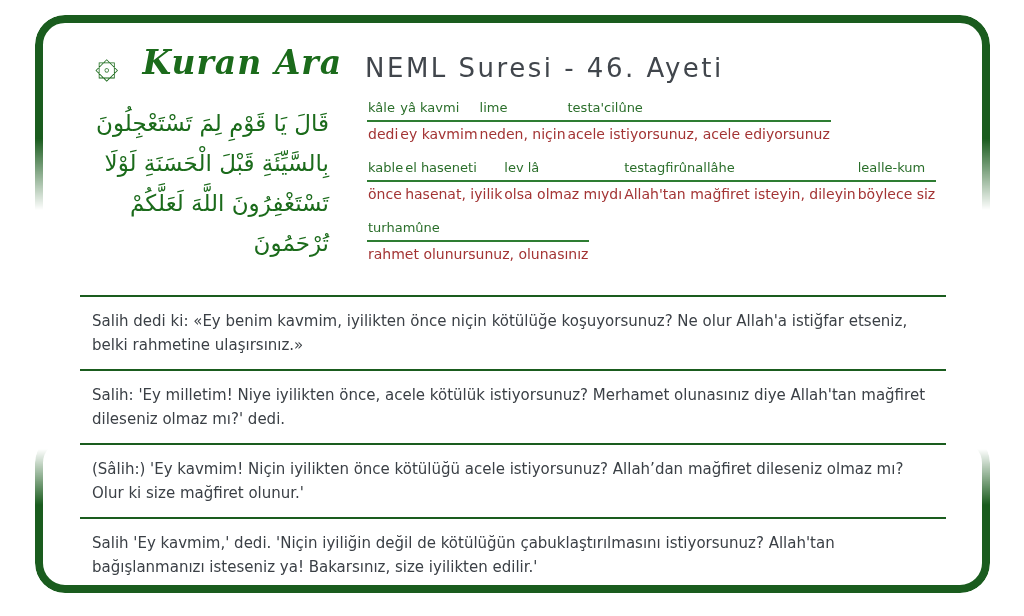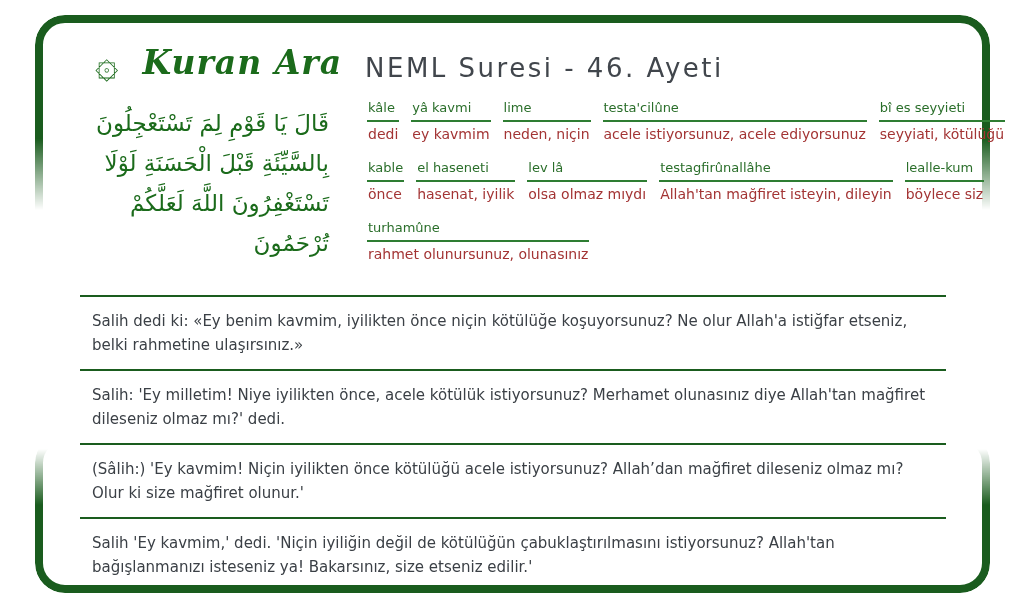--- a/index.html
+++ b/index.html
@@ -66,21 +66,21 @@
     position: absolute; left: 365px; top: 53px;
     margin: 0;
     font-size: 26px; font-weight: normal;
     letter-spacing: 2.5px;
     color: var(--title-gray, #41464c);
     white-space: nowrap;
   }
 
   
   .words { position: absolute; left: 367px; top: 100px; width: 610px; }
-  .wrow { display: flex; gap: 12px; margin-bottom: 18px; align-items: flex-start; }
+  .wrow { display: flex; margin-bottom: 18px; align-items: flex-start; }
   .wcell { display: inline-block; vertical-align: top; }
   .wtr {
     display: block;
     font-size: 13px; line-height: 16px;
     color: var(--word-green, #2a6e2a);
     border-bottom: 2px solid var(--underline-green, #2e7d32);
     padding: 0 1px 4px 1px;
     white-space: nowrap;
     cursor: pointer;
   }
@@ -130,24 +130,20 @@
         <span class="wtk">ey kavmim</span>
       </div>
       <div class="wcell">
         <span class="wtr">lime</span>
         <span class="wtk">neden, niçin</span>
       </div>
       <div class="wcell">
         <span class="wtr">testa'cilûne</span>
         <span class="wtk">acele istiyorsunuz, acele ediyorsunuz</span>
       </div>
-      <div class="wcell">
-        <span class="wtr">bî es seyyieti</span>
-        <span class="wtk">seyyiati, kötülüğü</span>
-      </div>
     </div>
 
     <div class="wrow">
       <div class="wcell">
         <span class="wtr">kable</span>
         <span class="wtk">önce</span>
       </div>
       <div class="wcell">
         <span class="wtr">el haseneti</span>
         <span class="wtk">hasenat, iyilik</span>
@@ -182,17 +178,17 @@
     <div class="tblock">
       <div class="tdivider"></div>
       <p>Salih: 'Ey milletim! Niye iyilikten önce, acele kötülük istiyorsunuz? Merhamet olunasınız diye Allah'tan mağfiret dileseniz olmaz mı?' dedi.</p>
     </div>
     <div class="tblock">
       <div class="tdivider"></div>
       <p>(Sâlih:) 'Ey kavmim! Niçin iyilikten önce kötülüğü acele istiyorsunuz? Allah’dan mağfiret dileseniz olmaz mı? Olur ki size mağfiret olunur.'</p>
     </div>
     <div class="tblock">
       <div class="tdivider"></div>
-      <p>Salih 'Ey kavmim,' dedi. 'Niçin iyiliğin değil de kötülüğün çabuklaştırılmasını istiyorsunuz? Allah'tan bağışlanmanızı isteseniz ya! Bakarsınız, size etseniz edilir.'</p>
+      <p>Salih 'Ey kavmim,' dedi. 'Niçin iyiliğin değil de kötülüğün çabuklaştırılmasını istiyorsunuz? Allah'tan bağışlanmanızı isteseniz ya! Bakarsınız, size iyilikten edilir.'</p>
     </div>
   </section>
 
 </div>
 
 </body></html>

